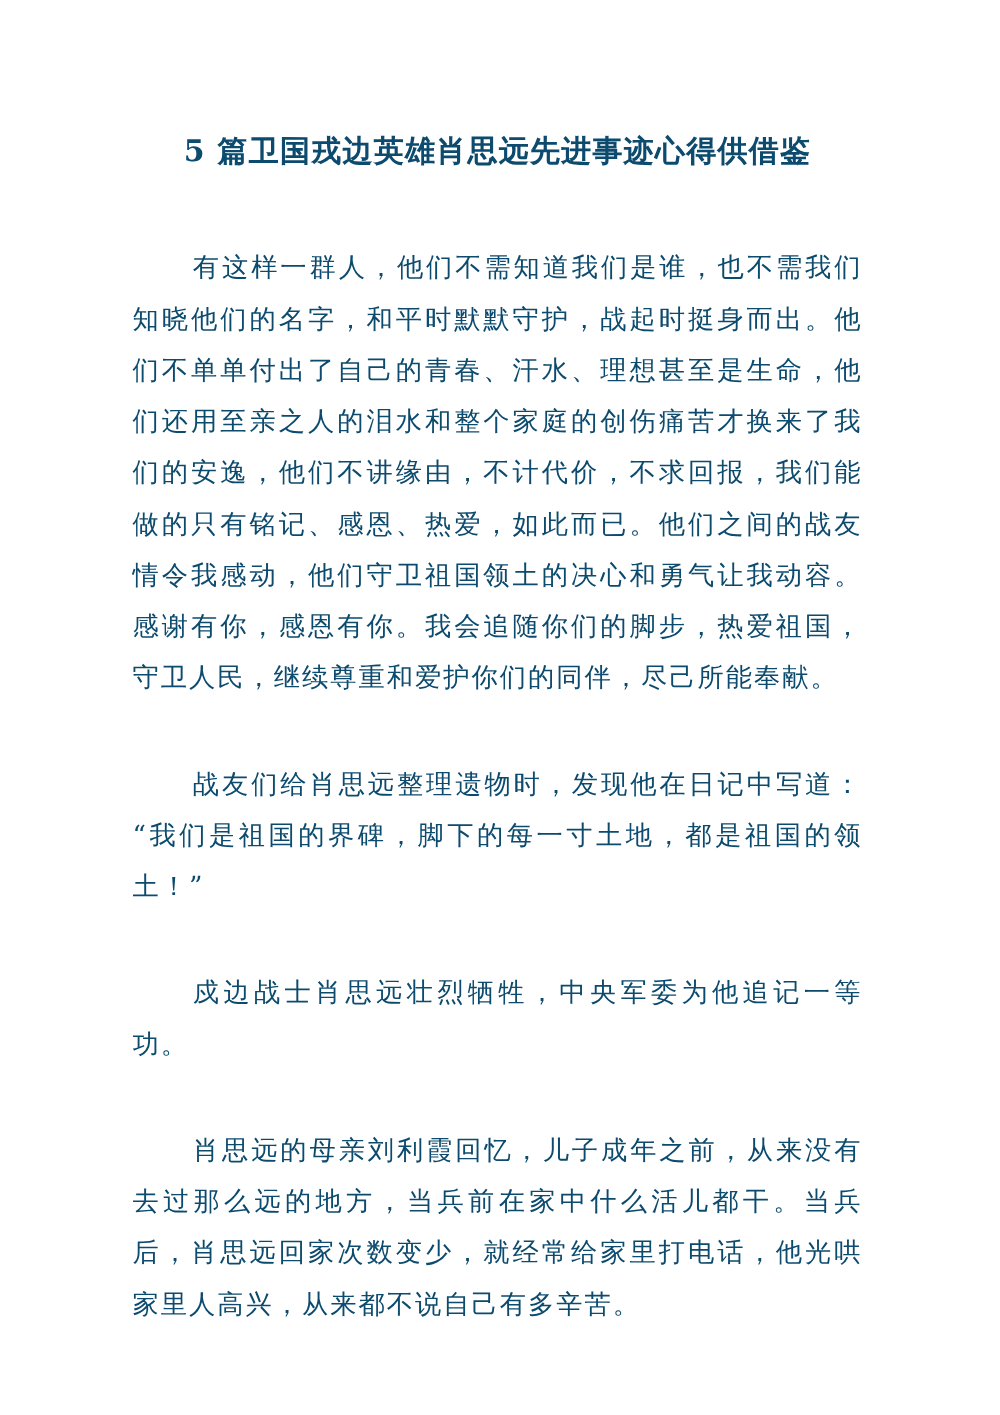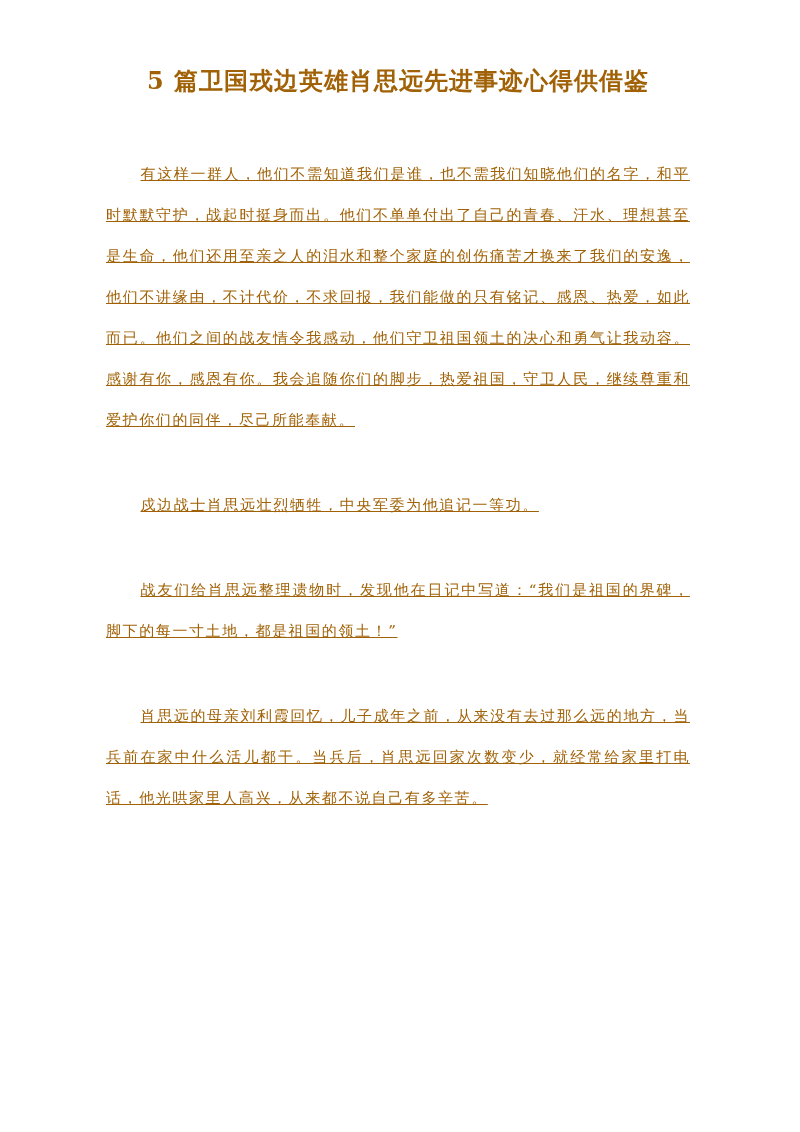--- a/index.html
+++ b/index.html
@@ -7,50 +7,49 @@
     width: 800px;
     height: 1132px;
     background: #ffffff;
     overflow: hidden;
   }
   .page {
     box-sizing: border-box;
     width: 800px;
     height: 1132px;
     background: #ffffff;
-    color: #a16207;
-    padding: 64px 110px 0 106px;
+    color: #0c4a6e;
+    padding: 104px 110px 0 106px;
     font-family: "DejaVu Serif", serif;
   }
   .doc-title {
     font-size: 24px;
     font-weight: 700;
     line-height: 34px;
     text-align: center;
     letter-spacing: 1px;
     margin: 0 0 56px 0;
   }
   .para {
-    font-size: 15px;
+    font-size: 21px;
     line-height: 41px;
     letter-spacing: 1.6px;
     text-align: justify;
     text-justify: inter-character;
     text-indent: 2.3em;
     margin: 0 0 44px 0;
-    text-decoration: underline;
   }
 </style>
 </head>
 <body>
 
 <div class="page">
   <h1 class="doc-title">5 篇卫国戎边英雄肖思远先进事迹心得供借鉴</h1>
 
   <p class="para">有这样一群人，他们不需知道我们是谁，也不需我们知晓他们的名字，和平时默默守护，战起时挺身而出。他们不单单付出了自己的青春、汗水、理想甚至是生命，他们还用至亲之人的泪水和整个家庭的创伤痛苦才换来了我们的安逸，他们不讲缘由，不计代价，不求回报，我们能做的只有铭记、感恩、热爱，如此而已。他们之间的战友情令我感动，他们守卫祖国领土的决心和勇气让我动容。感谢有你，感恩有你。我会追随你们的脚步，热爱祖国，守卫人民，继续尊重和爱护你们的同伴，尽己所能奉献。</p>
 
+  <p class="para">战友们给肖思远整理遗物时，发现他在日记中写道：“我们是祖国的界碑，脚下的每一寸土地，都是祖国的领土！”</p>
+
   <p class="para">戍边战士肖思远壮烈牺牲，中央军委为他追记一等功。</p>
-
-  <p class="para">战友们给肖思远整理遗物时，发现他在日记中写道：“我们是祖国的界碑，脚下的每一寸土地，都是祖国的领土！”</p>
 
 
   <p class="para">肖思远的母亲刘利霞回忆，儿子成年之前，从来没有去过那么远的地方，当兵前在家中什么活儿都干。当兵后，肖思远回家次数变少，就经常给家里打电话，他光哄家里人高兴，从来都不说自己有多辛苦。</p>
 </div>
 
 </body></html>

